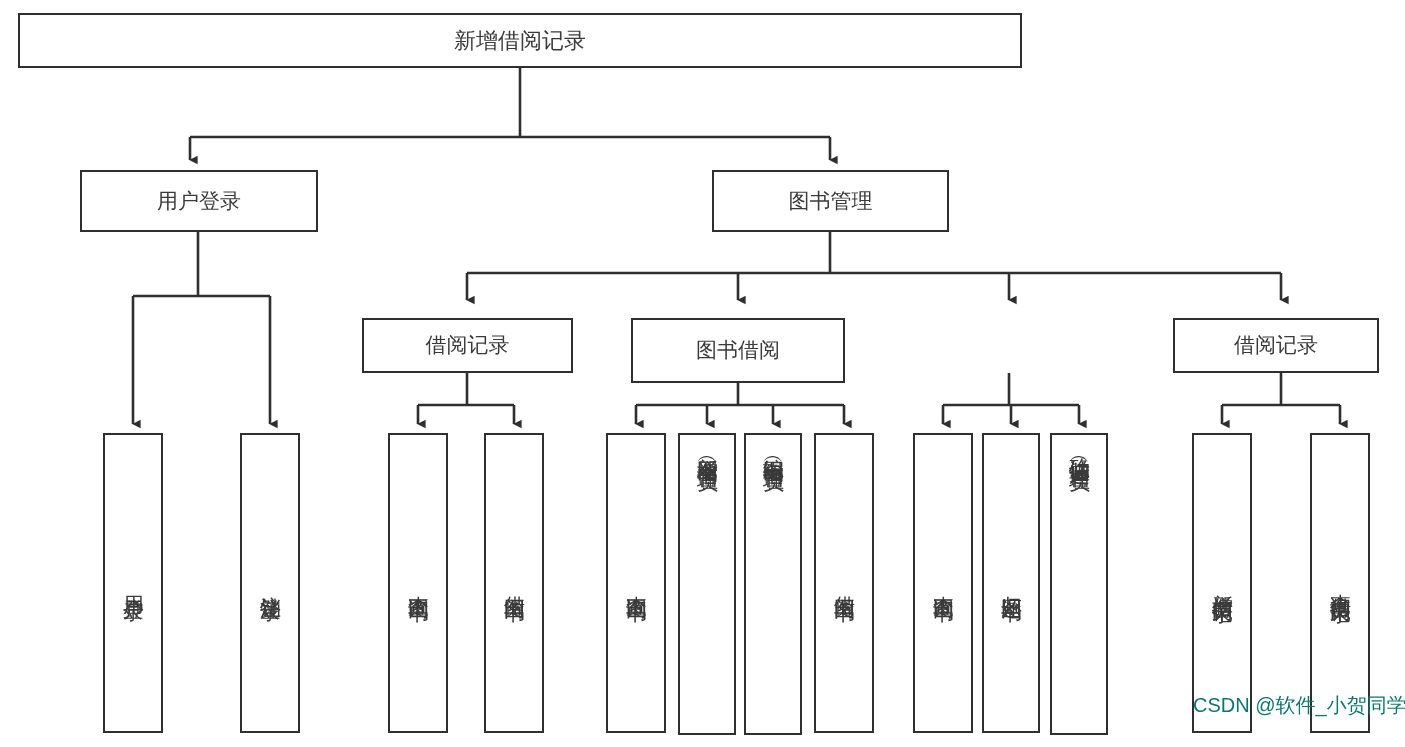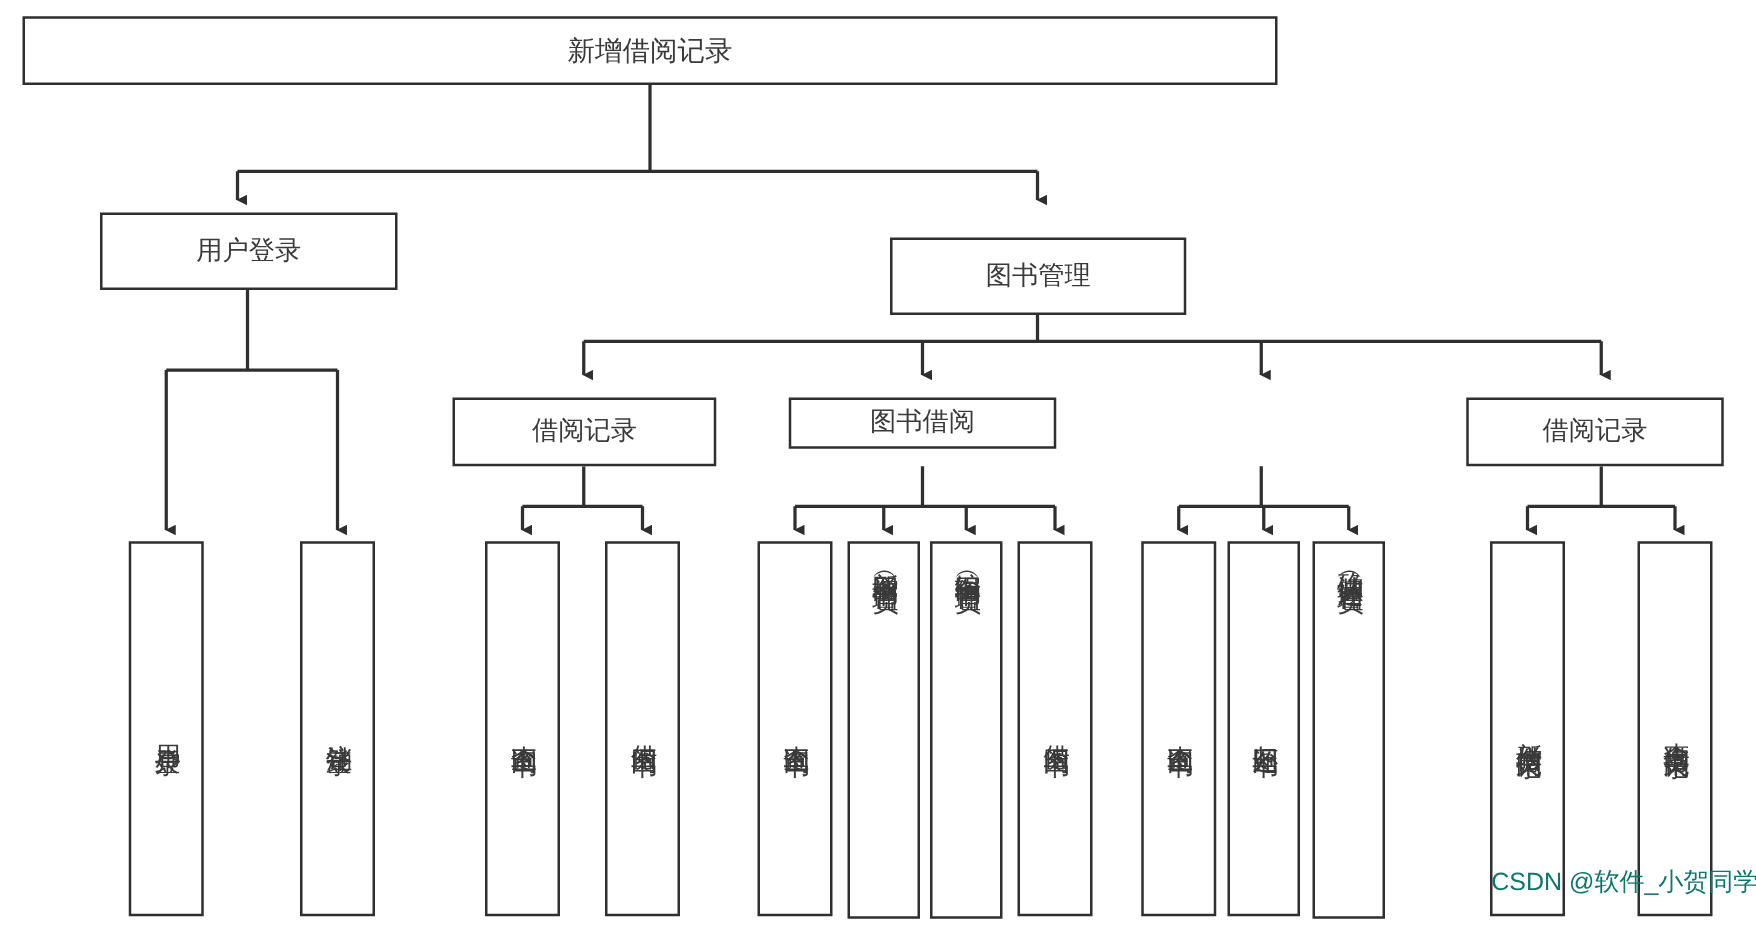--- a/index.html
+++ b/index.html
@@ -111,29 +111,29 @@
   </svg>
 
   <div class="node h root" style="left:18px;top:13px;width:1004px;height:55px;">
     <span class="hlabel">新增借阅记录</span>
   </div>
 
   <div class="node h" style="left:80px;top:170px;width:238px;height:62px;">
     <span class="hlabel">用户登录</span>
   </div>
 
-  <div class="node h" style="left:712px;top:170px;width:237px;height:62px;margin-top:20px;">
+  <div class="node h" style="left:712px;top:170px;width:237px;height:62px;">
     <span class="hlabel">图书管理</span>
   </div>
 
   <div class="node h" style="left:362px;top:318px;width:211px;height:55px;">
     <span class="hlabel">借阅记录</span>
   </div>
 
-  <div class="node h" style="left:631px;top:318px;width:214px;height:41px;">
+  <div class="node h" style="left:631px;top:318px;width:214px;height:65px;">
     <span class="hlabel">图书借阅</span>
   </div>
 
 
   <div class="node h" style="left:1173px;top:318px;width:206px;height:55px;">
     <span class="hlabel">借阅记录</span>
   </div>
 
   <div class="node v" style="left:103px;top:433px;width:60px;height:300px;">
     <span class="vlabel">用户登录</span>

